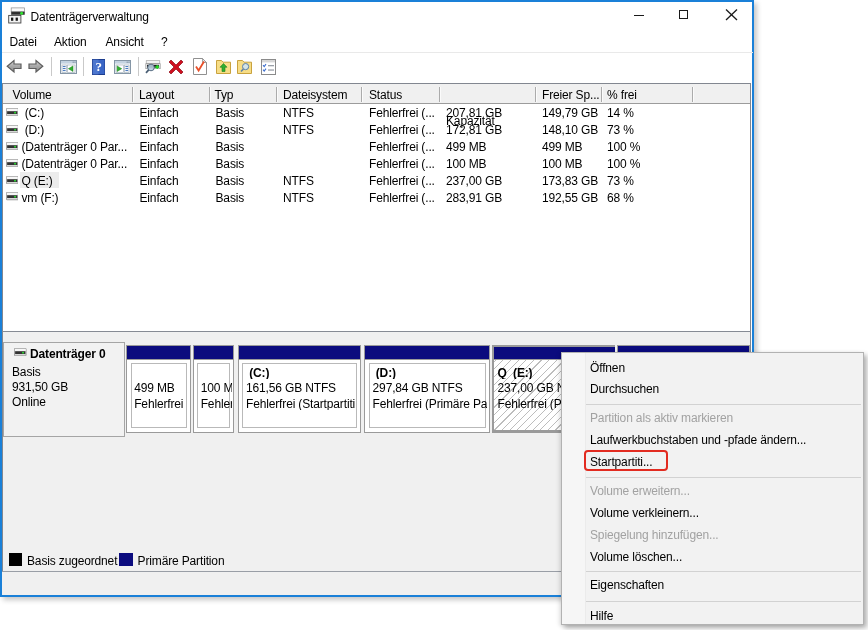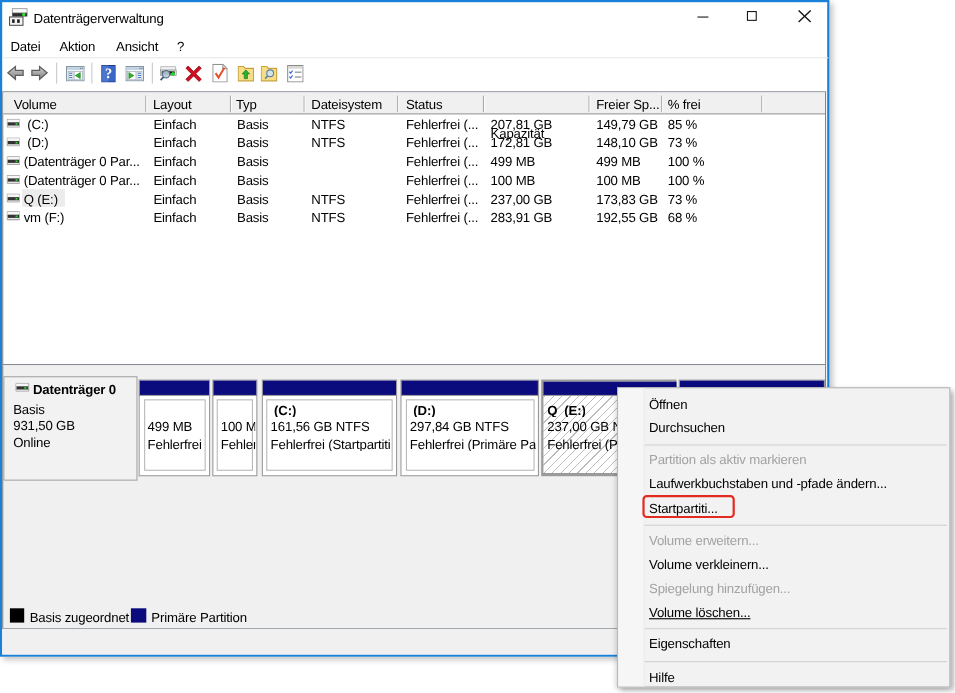--- a/index.html
+++ b/index.html
@@ -138,21 +138,21 @@
     <rect x="1.1" y="3.2" width="10.3" height="2.9" fill="#333"></rect>
     <rect x="8.1" y="3.9" width="1.9" height="1.6" fill="#2bd331"></rect>
   </svg>
 <div class="t" style="left:21.5px;top:107.3px;">&nbsp;(C:)</div>
 <div class="t" style="left:139.5px;top:107.3px;">Einfach</div>
 <div class="t" style="left:215.5px;top:107.3px;">Basis</div>
 <div class="t" style="left:283px;top:107.3px;">NTFS</div>
 <div class="t" style="left:369px;top:107.3px;">Fehlerfrei (...</div>
 <div class="t" style="left:446px;top:107.3px;">207,81 GB</div>
 <div class="t" style="left:542px;top:107.3px;">149,79 GB</div>
-<div class="t" style="left:607px;top:107.3px;">85 %</div>
+<div class="t" style="left:607px;top:107.3px;">14 %</div>
 <svg class="a" style="left:5.8px;top:124.79999999999998px" width="12.5" height="8.2" viewBox="0 0 12.5 8.2">
     <rect x="0.4" y="0.4" width="11.7" height="7.4" rx="0.5" fill="#e8e8e8" stroke="#777" stroke-width="0.7"></rect>
     <rect x="0.8" y="0.8" width="10.9" height="2.1" fill="#f7f7f7"></rect>
     <rect x="1.1" y="3.2" width="10.3" height="2.9" fill="#333"></rect>
     <rect x="8.1" y="3.9" width="1.9" height="1.6" fill="#2bd331"></rect>
   </svg>
 <div class="t" style="left:21.5px;top:124.19999999999999px;">&nbsp;(D:)</div>
 <div class="t" style="left:139.5px;top:124.19999999999999px;">Einfach</div>
 <div class="t" style="left:215.5px;top:124.19999999999999px;">Basis</div>
 <div class="t" style="left:283px;top:124.19999999999999px;">NTFS</div>
@@ -271,18 +271,18 @@
 <div class="t" style="left:590px;top:361.5px;">Öffnen</div>
 <div class="t" style="left:590px;top:383.0px;">Durchsuchen</div>
 <div class="a" style="left:586px;top:403.5px;width:275px;height:1px;background:#d2d2d2;"></div>
 <div class="t" style="left:590px;top:412.0px;color:#a2a2a2;">Partition als aktiv markieren</div>
 <div class="t" style="left:590px;top:433.5px;">Laufwerkbuchstaben und -pfade ändern...</div>
 <div class="t" style="left:590px;top:456.0px;">Startpartiti...</div>
 <div class="a" style="left:586px;top:477.0px;width:275px;height:1px;background:#d2d2d2;"></div>
 <div class="t" style="left:590px;top:485.0px;color:#a2a2a2;">Volume erweitern...</div>
 <div class="t" style="left:590px;top:507.0px;">Volume verkleinern...</div>
 <div class="t" style="left:590px;top:529.0px;color:#a2a2a2;">Spiegelung hinzufügen...</div>
-<div class="t" style="left:590px;top:550.5px;text-decoration:underline;">Volume löschen...</div>
+<div class="t" style="left:590px;top:550.5px;">Volume löschen...</div>
 <div class="a" style="left:586px;top:571.0px;width:275px;height:1px;background:#d2d2d2;"></div>
 <div class="t" style="left:590px;top:578.5px;">Eigenschaften</div>
 <div class="a" style="left:586px;top:600.5px;width:275px;height:1px;background:#d2d2d2;"></div>
 <div class="t" style="left:590px;top:610.0px;">Hilfe</div>
 <div class="a" style="left:583.8px;top:450.3px;width:84.6px;height:20.7px;border:2.6px solid #e22b20;border-radius:4px;box-sizing:border-box;background:transparent;"></div>
 
 </body></html>

